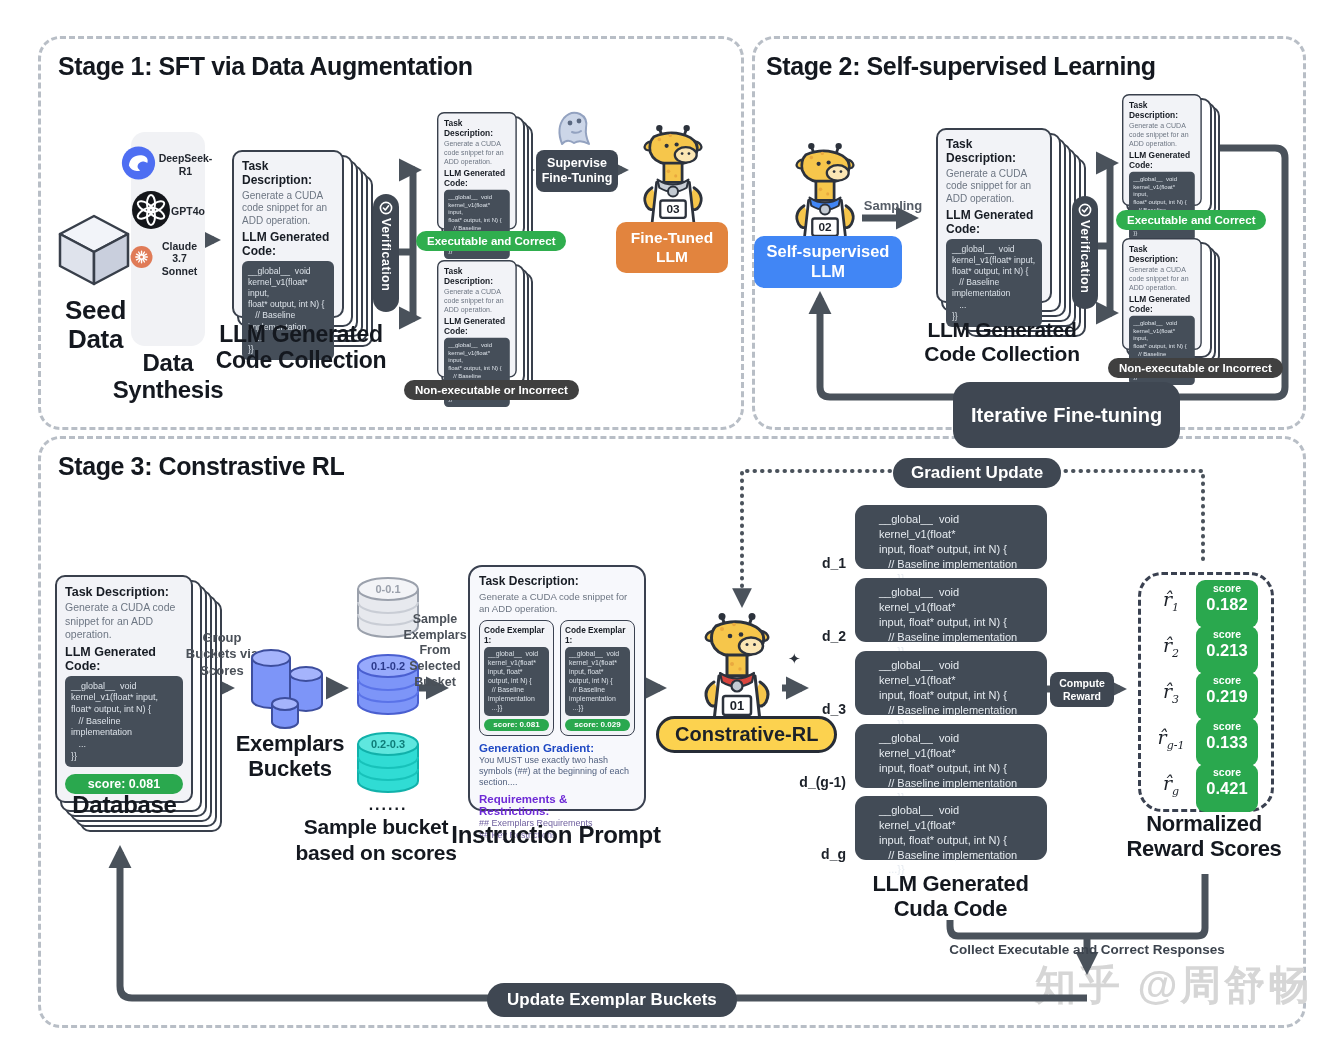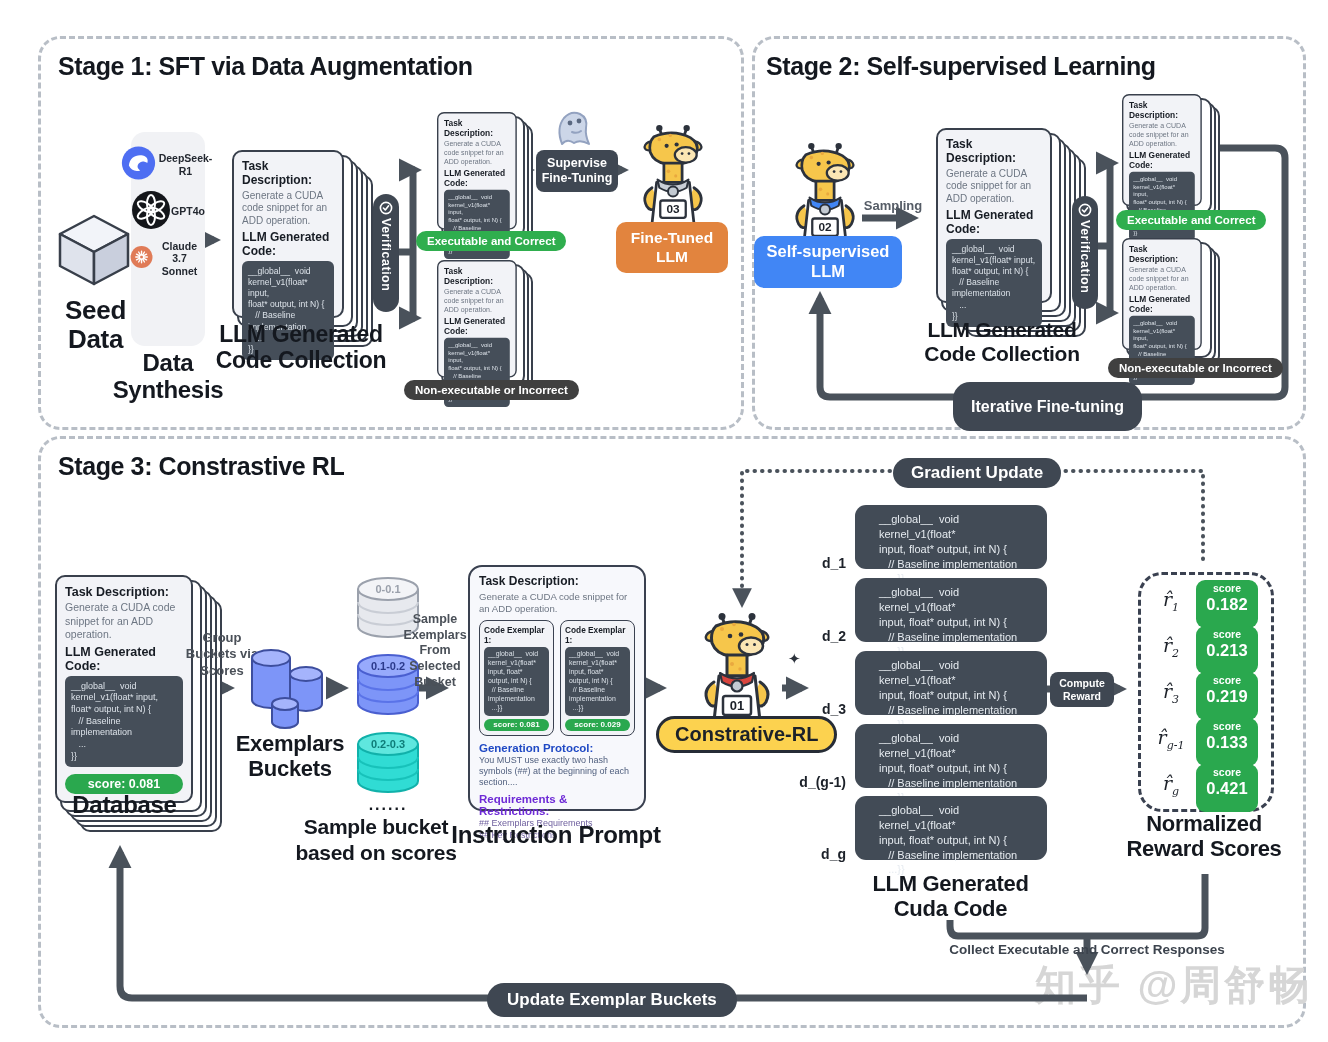--- a/index.html
+++ b/index.html
@@ -333,21 +333,21 @@
 kernel_v1(float* input,
 float* output, int N) {
    // Baseline
 implementation
    ...
 }}</div>
     </div>
   </div>
   <div class="badge bad" style="left:1108px;top:358px">Non-executable or Incorrect</div>
 
-  <div class="dark-pill" style="left:953px;top:382px;padding:15px 18px;font-size:16px;border-radius:17px;white-space:nowrap">Iterative Fine-tuning</div>
+  <div class="dark-pill" style="left:953px;top:382px;padding:21px 18px;font-size:20px;border-radius:17px;white-space:nowrap">Iterative Fine-tuning</div>
 
   <div class="panel" style="left:38px;top:436px;width:1262px;height:586px"></div>
   <div class="stage-title" style="left:58px;top:452px">Stage 3: Constrastive RL</div>
 
   <div class="stack" style="left:55px;top:575px">
     <div class="layer" style="left:25px;top:25px;width:138px;height:228px"></div>
     <div class="layer" style="left:20px;top:20px;width:138px;height:228px"></div>
     <div class="layer" style="left:15px;top:15px;width:138px;height:228px"></div>
     <div class="layer" style="left:10px;top:10px;width:138px;height:228px"></div>
     <div class="layer" style="left:5px;top:5px;width:138px;height:228px"></div>
@@ -433,21 +433,21 @@
         <div class="ex-code">__global__  void
 kernel_v1(float*
 input, float*
 output, int N) {
   // Baseline
 implementation
   ...}}</div>
         <div class="ex-score">score: 0.029</div>
       </div>
     </div>
-    <div class="gen-h">Generation Protocol:</div>
+    <div class="gen-h">Generation Gradient:</div>
     <div class="gen-b">You MUST use exactly two hash symbols (##) at the beginning of each section....</div>
     <div class="req-h">Requirements &amp; Restrictions:</div>
     <div class="req-b">## Exemplars Requirements</div>
     <div class="req-b">## Key Restrictions</div>
   </div>
   <div class="lbl" style="left:446px;top:822px;width:220px;font-size:24px">Instruction Prompt</div>
 
   <svg class="giraffe" style="left:692px;top:612px;--scarf:#d9453e" width="90" height="112" viewBox="0 0 90 112">
     <use href="#gsym"></use>
     <text class="bib-num" x="45" y="98" text-anchor="middle">01</text>

